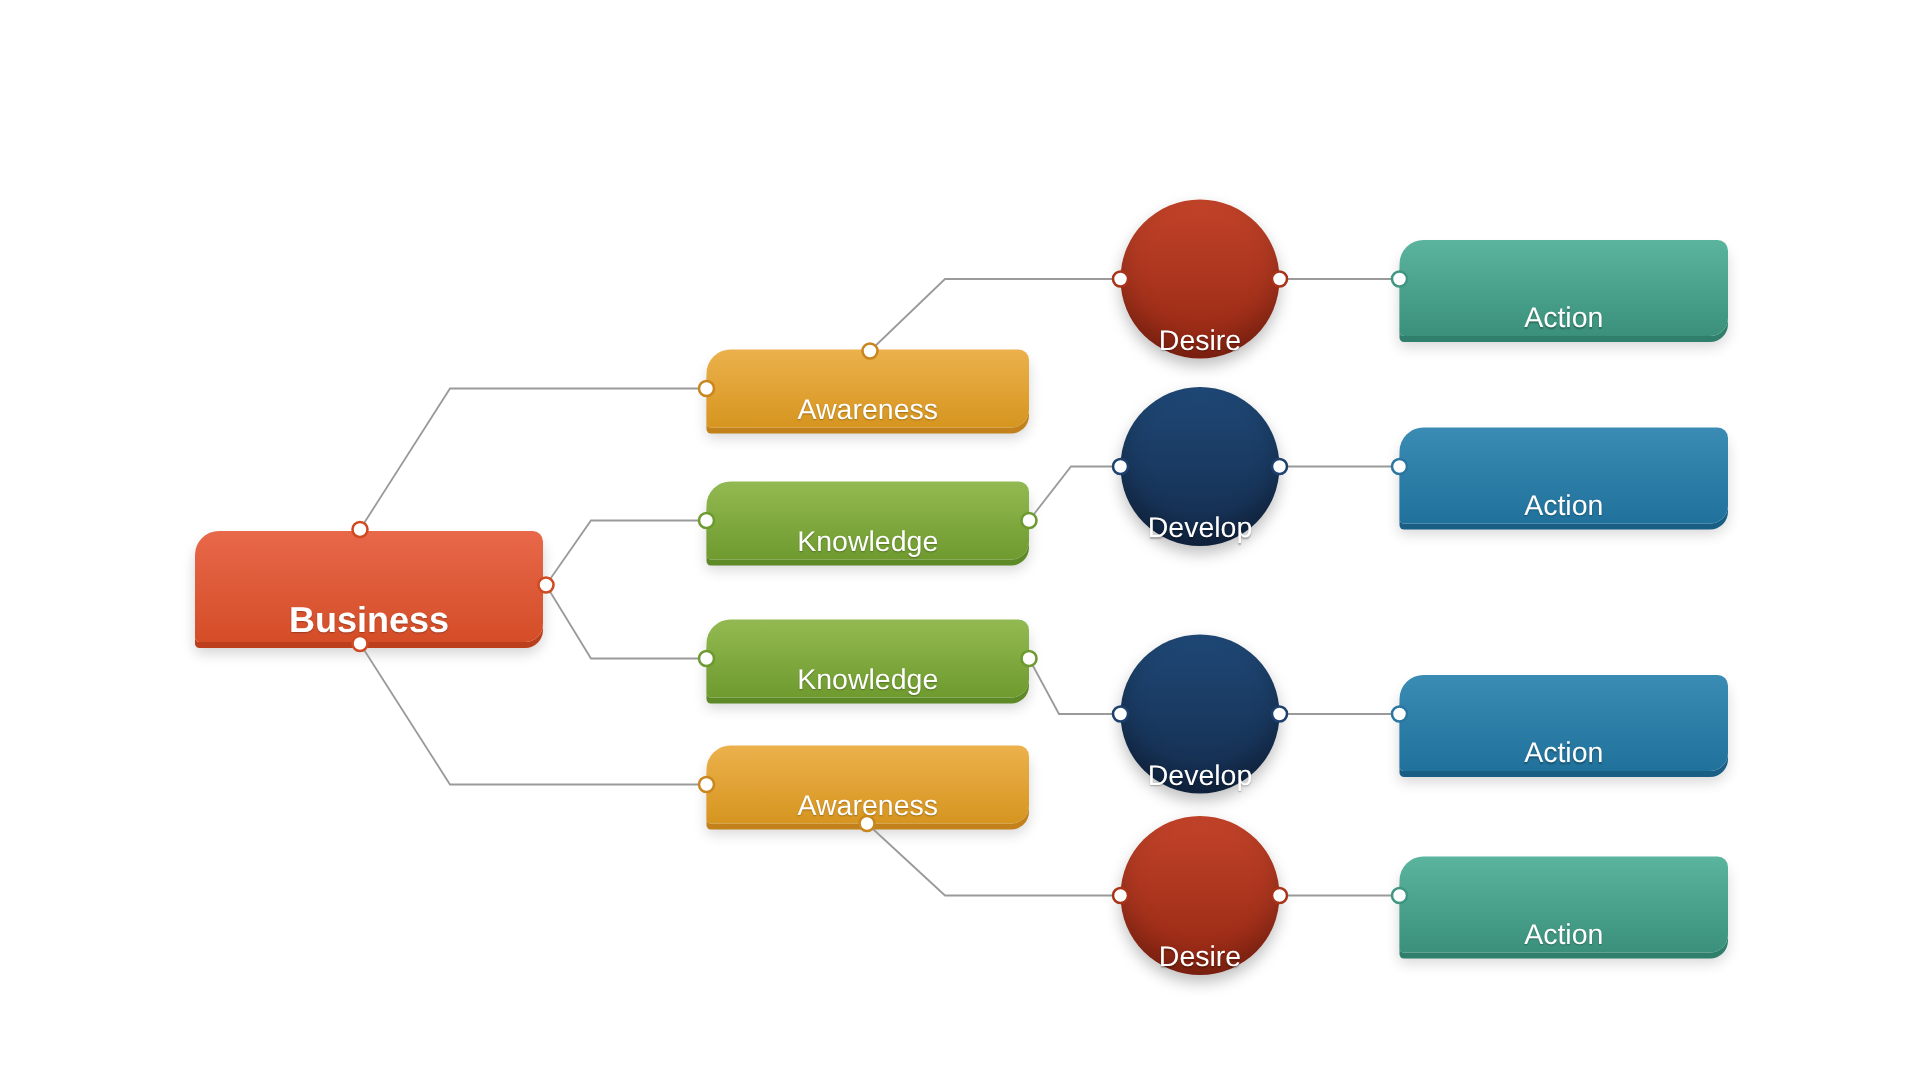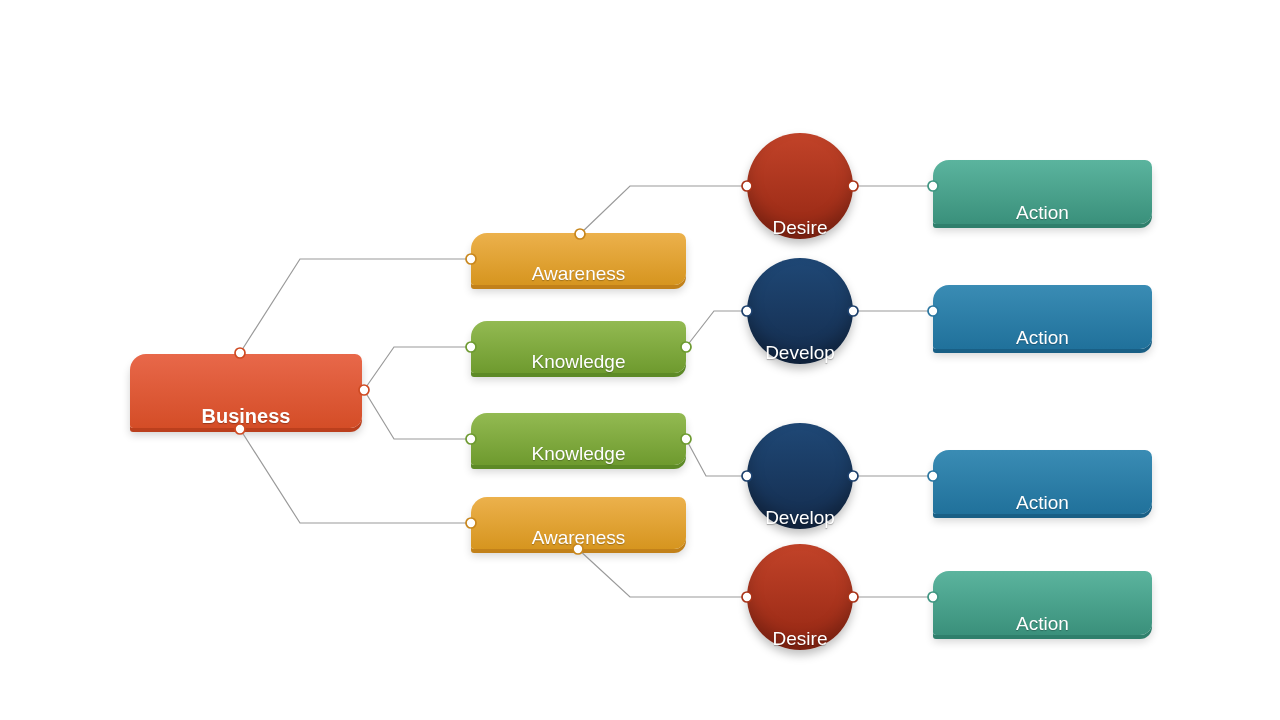--- a/index.html
+++ b/index.html
@@ -31,21 +31,21 @@
            box-shadow:0 4px 0 #2f7f6c,0 7px 9px rgba(0,0,0,.16);}
   .sty-blue{background:linear-gradient(180deg,#3a8cb4 0%,#20719b 100%);
            box-shadow:0 4px 0 #195f85,0 7px 9px rgba(0,0,0,.16);}
 
   .circle{left:747px;width:106px;height:106px;border-radius:50%;}
   .sty-darkred{background:linear-gradient(180deg,#c24329 0%,#952713 100%);
            box-shadow:0 5px 10px rgba(0,0,0,.25),inset 0 -10px 16px rgba(0,0,0,.22);}
   .sty-navy{background:linear-gradient(180deg,#1f4876 0%,#142c4d 100%);
            box-shadow:0 5px 10px rgba(0,0,0,.25),inset 0 -10px 16px rgba(0,0,0,.28);}
 
-  .n-business{left:130px;top:354px;width:232px;height:74px;font-size:20px;font-weight:700;}
+  .n-business{left:130px;top:354px;width:232px;height:74px;font-size:24px;font-weight:700;}
   .n-aw1{top:233px}.n-kn1{top:321px}.n-kn2{top:413px}.n-aw2{top:497px}
   .n-d1{top:133px}.n-dv1{top:258px}.n-dv2{top:423px}.n-d2{top:544px}
   .n-a1{top:160px}.n-a2{top:285px}.n-a3{top:450px}.n-a4{top:571px}
 </style>
 </head>
 <body>
 
 <div class="slide">
 
 

